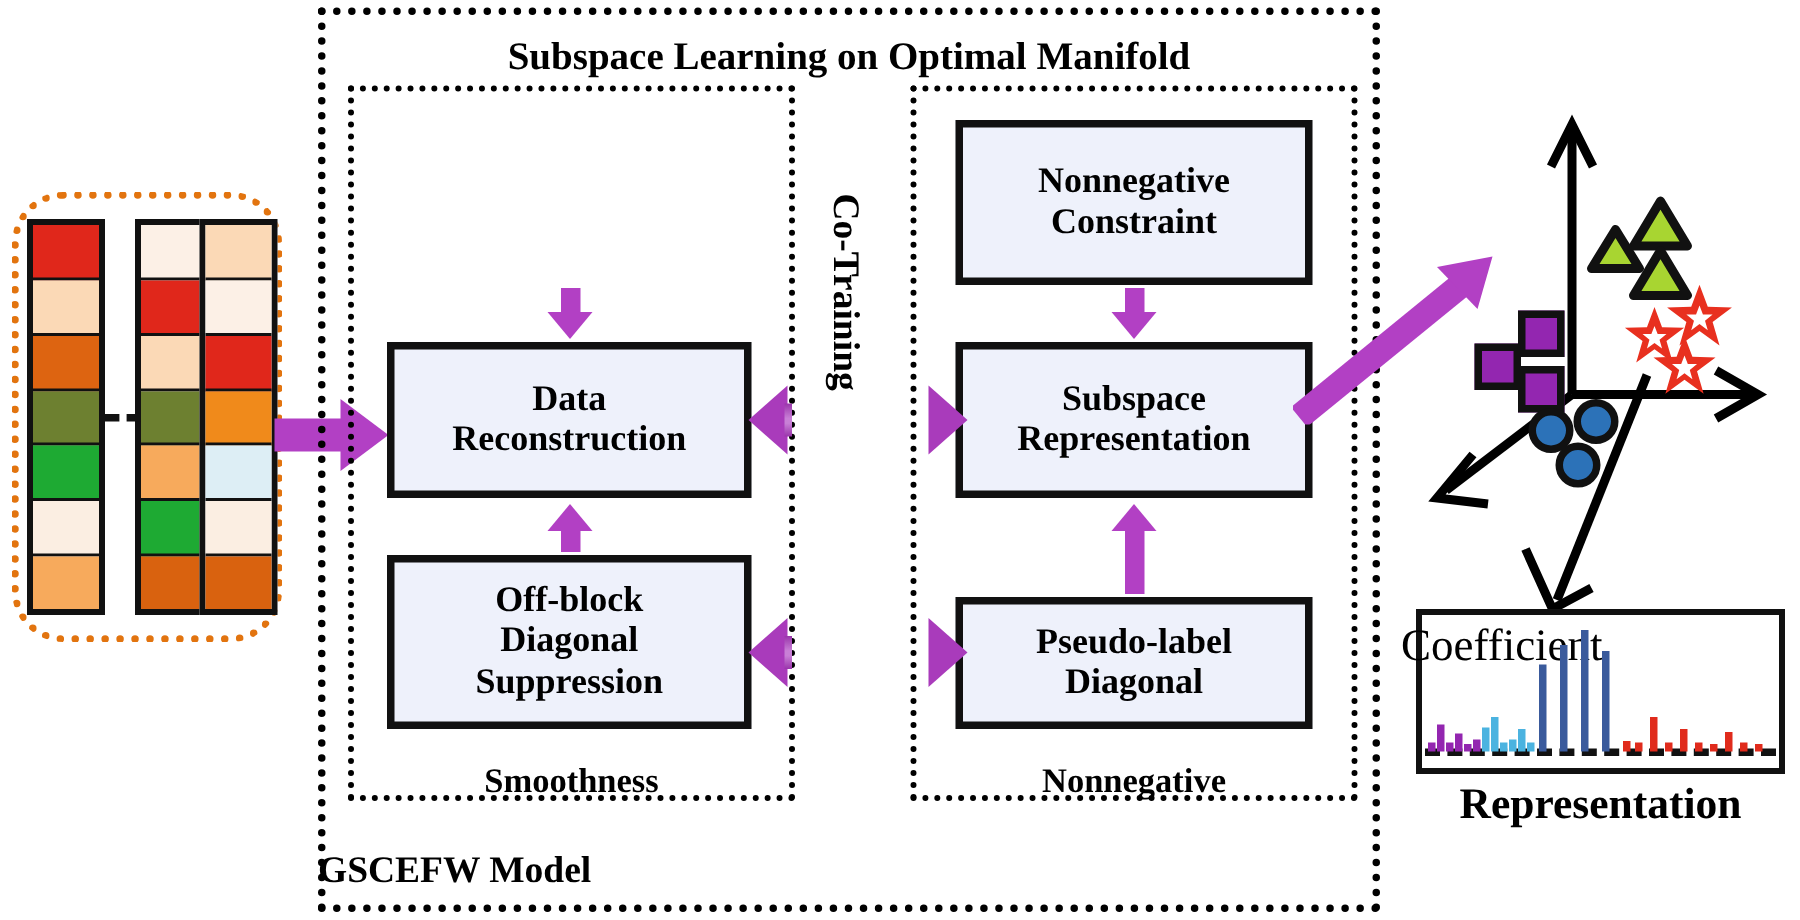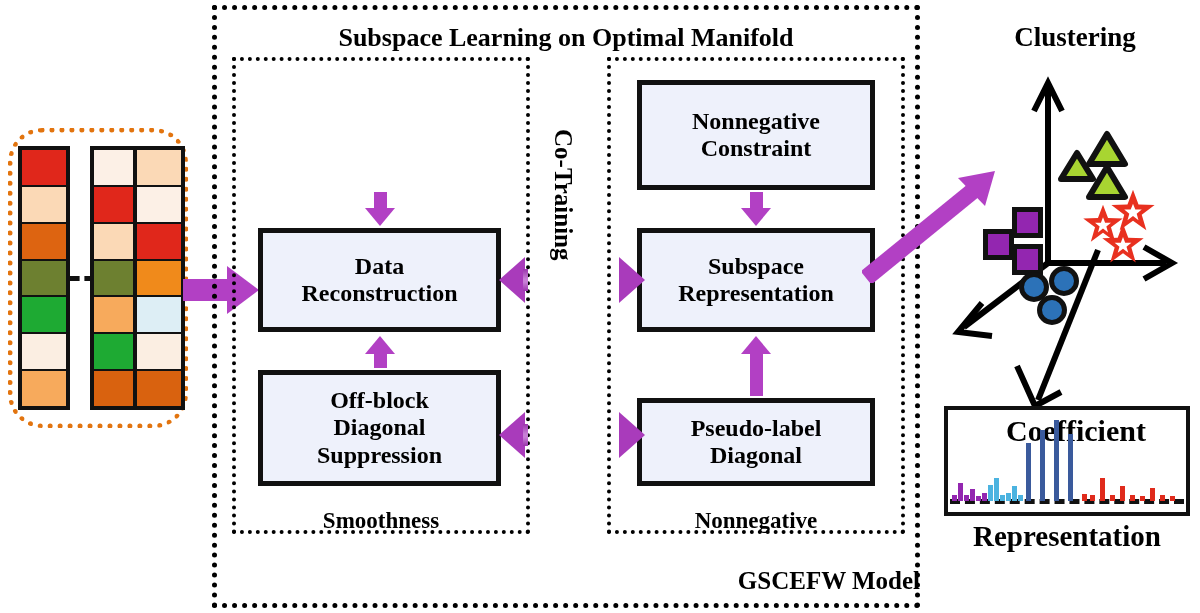--- a/index.html
+++ b/index.html
@@ -28,21 +28,21 @@
   
   .dash-outer{position:absolute;left:212px;top:5px;width:708px;height:603px;
        border:5px dotted #000;box-sizing:border-box;}
   .dash-inner{position:absolute;border:4px dotted #000;box-sizing:border-box;}
   .dash-left{left:232px;top:57px;width:298px;height:477px;}
   .dash-right{left:607px;top:57px;width:298px;height:477px;}
 
   
   .title-top{position:absolute;left:212px;top:23px;width:708px;text-align:center;
        font-weight:bold;font-size:26px;color:#000;}
-  .title-bottom{position:absolute;left:212px;top:567px;width:708px;text-align:right;
+  .title-bottom{position:absolute;left:212px;top:567px;width:708px;text-align:left;
        font-weight:bold;font-size:25px;color:#000;}
   .sub-label{position:absolute;font-weight:bold;font-size:23px;color:#000;text-align:center;}
   .sub-left{left:232px;top:508px;width:298px;}
   .sub-right{left:607px;top:508px;width:298px;}
 
   
   .pbox{position:absolute;border:5px solid #111;background:#eef1fb;box-sizing:border-box;
         display:flex;align-items:center;justify-content:center;}
   .pbox span{font-weight:bold;font-size:24px;line-height:1.13;color:#000;text-align:center;
         display:block;white-space:pre-line;}
@@ -95,21 +95,21 @@
 
   
   .mk{position:absolute;}
   .sq{width:21px;height:21px;background:#9326b0;border:5px solid #111;box-sizing:content-box;}
   .ci{width:20px;height:20px;background:#2c72b8;border:5px solid #111;border-radius:50%;box-sizing:content-box;}
   .tri-svg{overflow:visible;}
 
   
   .coef-box{position:absolute;left:944px;top:406px;width:246px;height:110px;
        border:4px solid #111;background:#fff;box-sizing:border-box;}
-  .coef-title{position:absolute;left:1006px;top:414px;font-weight:bold;font-size:30px;color:#000;}
+  .coef-title{position:absolute;left:934px;top:414px;font-weight:normal;font-size:30px;color:#000;}
   .coef-plot{position:absolute;left:950px;top:418px;width:234px;height:92px;}
   .axis-dashed{position:absolute;left:0;bottom:6px;width:100%;height:0;
        border-top:5px dashed #111;}
   .bar{position:absolute;bottom:9px;width:5px;}
   .viz-label{position:absolute;left:944px;top:520px;width:246px;text-align:center;
        font-weight:bold;font-size:29px;color:#000;}
 
   
   .blk-arrow{position:absolute;left:1000px;top:248px;width:180px;height:165px;}
 </style>
@@ -214,21 +214,20 @@
     <div class="hl"></div>
       <div class="bar"></div>
       <div class="hr"></div>
   </div>
 
   <svg class="diag-arrow" viewBox="0 0 140 115">
     <line x1="4" y1="110" x2="112" y2="22" stroke="#b240c4" stroke-width="17" stroke-linecap="butt"></line>
     <polygon points="133,3 96,10 123,38" fill="#b240c4"></polygon>
   </svg>
 
-  <div class="clustering-title">Clustering</div>
 
   <svg class="cluster-canvas" viewBox="0 0 270 290">
 
     <line x1="118" y1="208" x2="118" y2="32" stroke="#000" stroke-width="6"></line>
     <polyline points="104,56 118,28 132,56" fill="none" stroke="#000" stroke-width="6"></polyline>
 
     <line x1="118" y1="208" x2="236" y2="208" stroke="#000" stroke-width="6"></line>
     <polyline points="214,192 242,208 214,224" fill="none" stroke="#000" stroke-width="6"></polyline>
 
     <line x1="118" y1="208" x2="34" y2="272" stroke="#000" stroke-width="6"></line>

